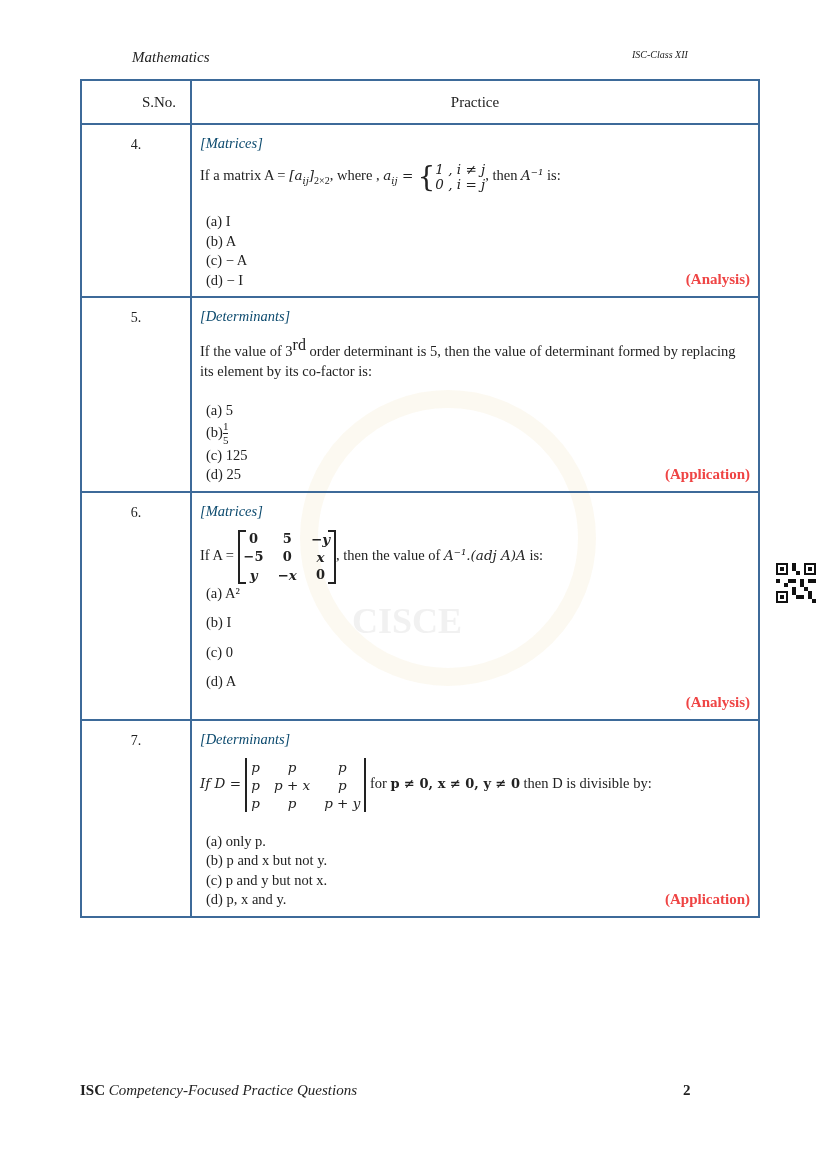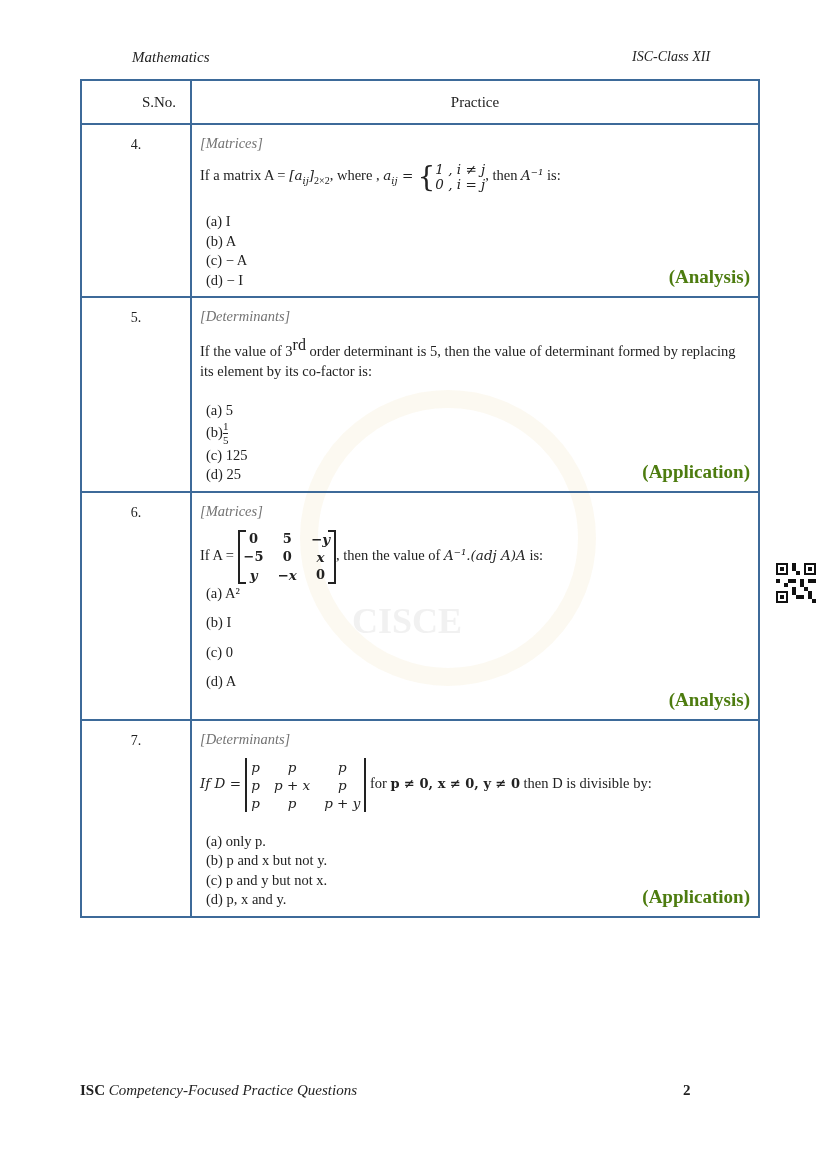--- a/index.html
+++ b/index.html
@@ -1,29 +1,29 @@
 <!DOCTYPE html>
 <html><head>
 <meta charset="utf-8">
 <style>
   html, body { margin: 0; padding: 0; background: #ffffff; }
   body { width: 827px; height: 1169px; position: relative; overflow: hidden;
          font-family: "Liberation Serif", "DejaVu Serif", serif; color: #222; }
   .hdr-left { position: absolute; left: 84px; top: 49px; font-style: italic; font-size: 15px; margin-left: 48px; }
-  .hdr-right { position: absolute; left: 632px; top: 49px; font-style: italic; font-size: 14px; }
+  .hdr-right { position: absolute; left: 632px; top: 49px; font-style: italic; font-size: 10px; }
   table.q { position: absolute; left: 80px; top: 79px; width: 680px; border-collapse: collapse; }
   table.q td, table.q th { border: 2px solid #3d6a99; vertical-align: top; }
   table.q th { height: 40px; font-weight: normal; font-size: 15px; vertical-align: middle; }
   th.sno { width: 60px; padding-left: 47px; }
   td.num { width: 60px; text-align: center; font-size: 14px; padding-top: 12px; }
   td.body { padding: 10px 8px 6px 8px; font-size: 14.5px; position: relative; }
-  .topic { color: #737373; font-style: italic; font-size: 14.5px; }
+  .topic { color: #0c4a6e; font-style: italic; font-size: 14.5px; }
   .stem { margin-top: 10px; line-height: 20px; }
   .opts { margin-top: 20px; margin-left: 6px; line-height: 19.5px; }
-  .tag { position: absolute; right: 8px; bottom: 8px; color: #4d7c0f; font-weight: bold; font-size: 19px; }
+  .tag { position: absolute; right: 8px; bottom: 8px; color: #ef4444; font-weight: bold; font-size: 15px; }
   .m { font-family: "DejaVu Serif", serif; font-style: italic; font-size: 13.5px; }
   .mb { font-family: "DejaVu Serif", serif; font-weight: bold; font-size: 13px; }
   .sub { font-size: 10px; vertical-align: -4px; }
   .sup { font-size: 16px; vertical-align: 6px; }
   .mat { display: inline-grid; grid-template-columns: repeat(3, auto); column-gap: 14px; row-gap: 0;
          padding: 0 4px; vertical-align: middle; text-align: center; line-height: 18px; }
   .brk { border-left: 2px solid #222; border-right: 2px solid #222; position: relative; }
   .brk.sq::before, .brk.sq::after { content: ""; position: absolute; top: 0; bottom: 0; width: 6px;
          border-top: 2px solid #222; border-bottom: 2px solid #222; }
   .brk.sq::before { left: 0; } .brk.sq::after { right: 0; }

